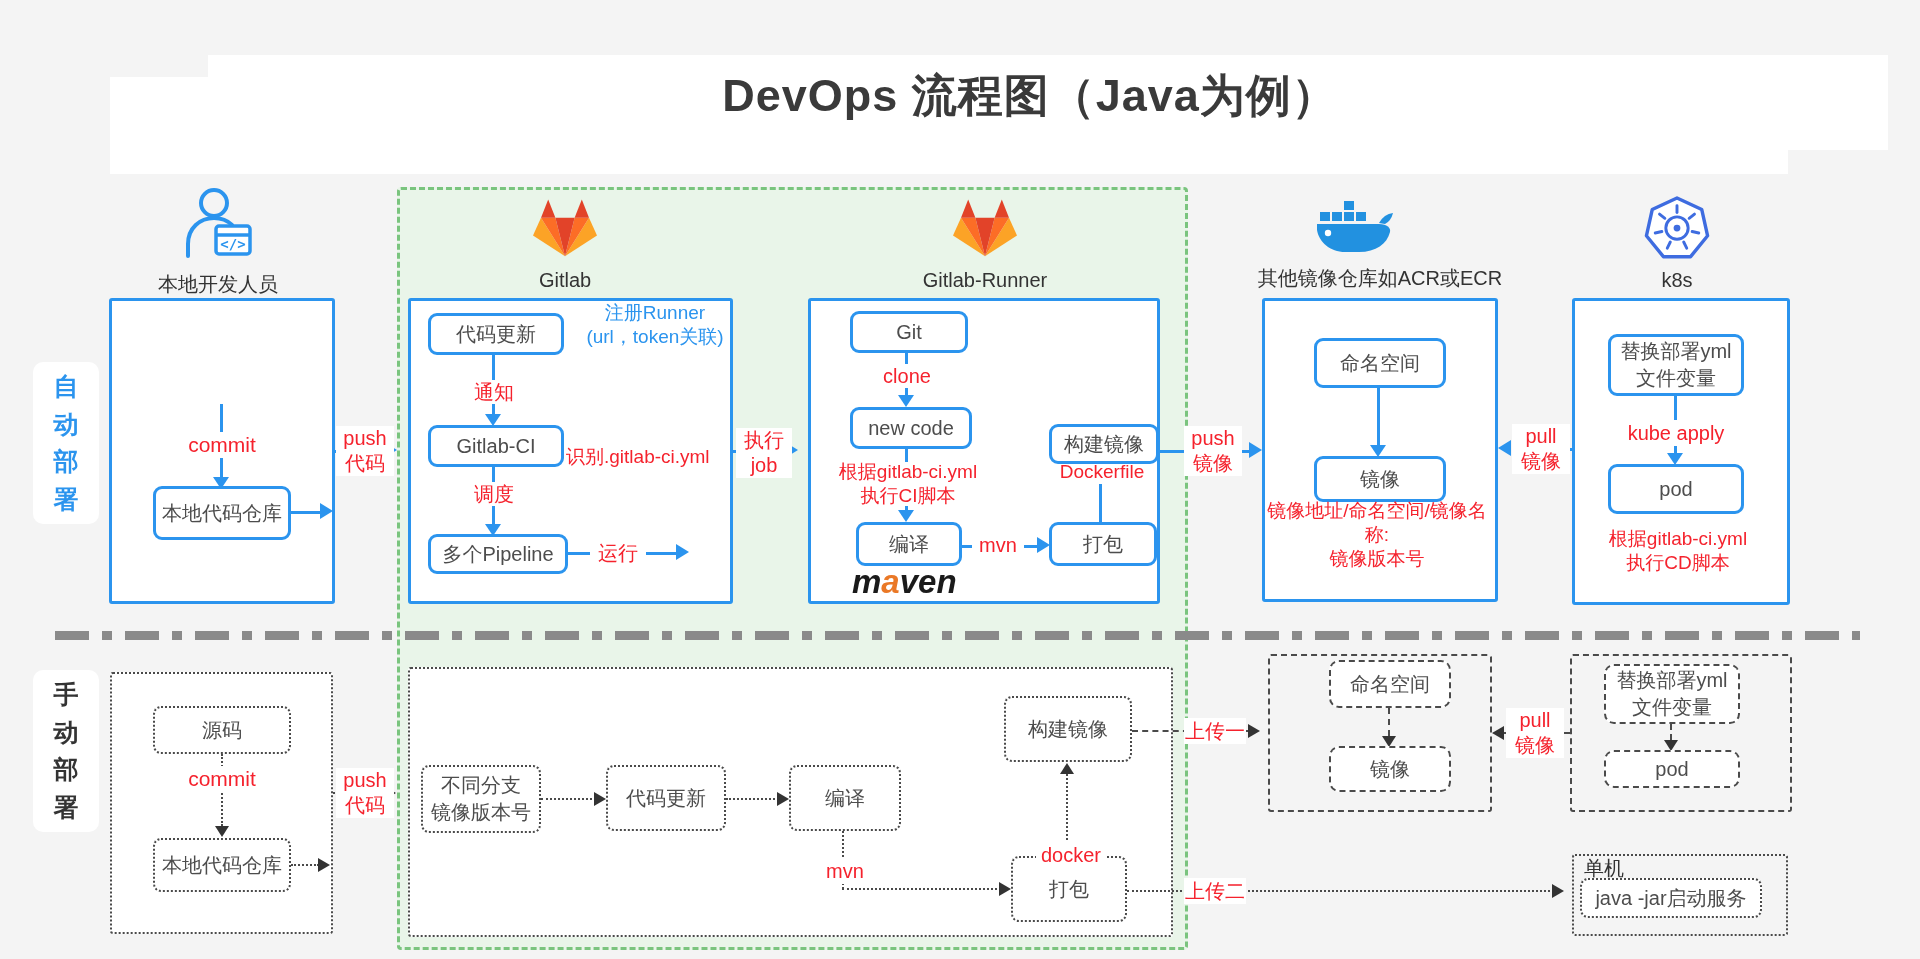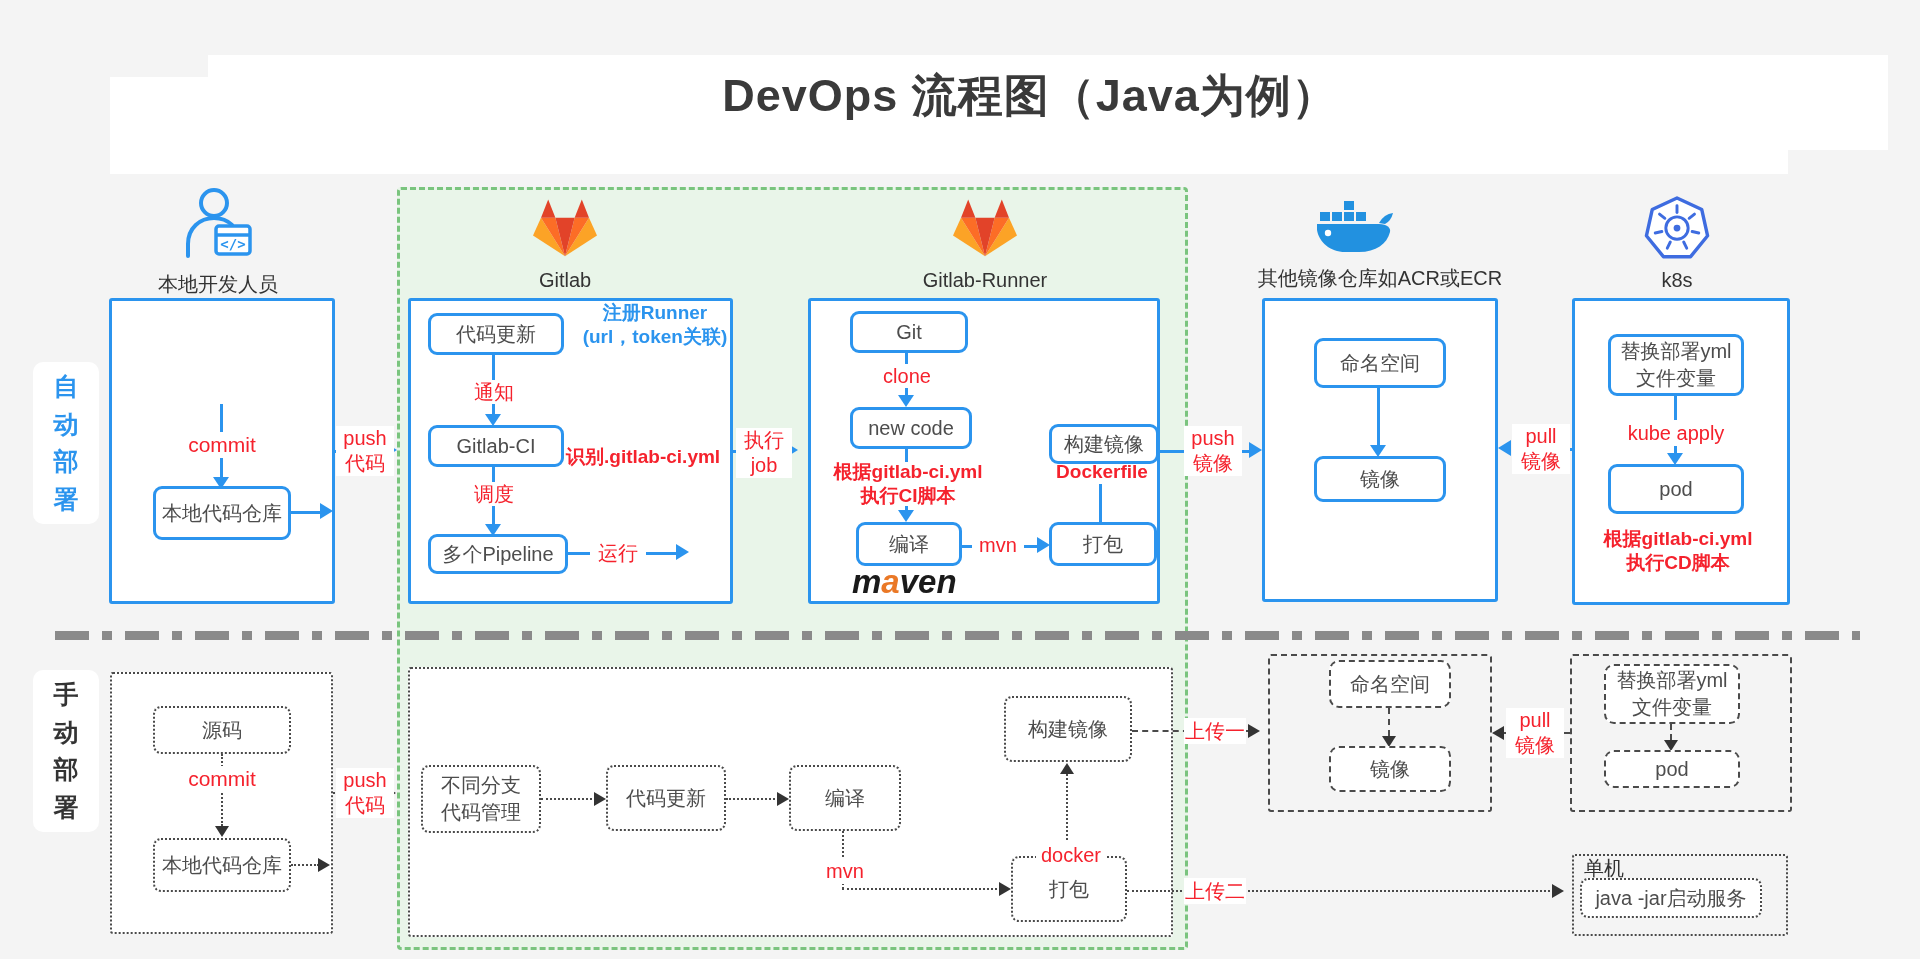--- a/index.html
+++ b/index.html
@@ -8,21 +8,21 @@
   .title{position:absolute;left:520px;top:44px;width:1020px;text-align:center;font-size:45px;font-weight:bold;color:#3a3a3a;letter-spacing:1px;}
   .sideLab{position:absolute;width:66px;background:#fff;border-radius:10px;display:flex;align-items:center;justify-content:center;text-align:center;white-space:pre-line;font-size:25px;font-weight:600;line-height:1.5;}
   .greenZone{position:absolute;left:397px;top:165px;width:785px;height:757px;background:#e9f5e9;border:3px dashed #7ac47e;border-radius:4px;}
   .divider{position:absolute;left:55px;top:609px;width:1805px;height:9px;background:repeating-linear-gradient(90deg,#8a8a8a 0 34px,transparent 34px 47px,#8a8a8a 47px 57px,transparent 57px 70px);}
   .contB{position:absolute;background:#fff;border:3px solid #2b94ee;border-radius:3px;}
   .bb{position:absolute;background:#fff;border:3px solid #2b94ee;border-radius:9px;display:flex;align-items:center;justify-content:center;text-align:center;color:#4d4d4d;font-size:20px;line-height:1.35;white-space:pre-line;}
   .lab{position:absolute;display:flex;align-items:center;justify-content:center;text-align:center;white-space:pre-line;font-size:20px;line-height:1.25;color:#333;}
   .red{color:#f5222d;}
   .blue{color:#2b94ee;}
   .wbg{background:#fff;}
-  .f19{font-size:19px;font-weight:bold;}
+  .f19{font-size:19px;}
   .f21{font-size:21px;}
   .left{justify-content:flex-start;text-align:left;}
   .hl{position:absolute;height:3px;background:#2b94ee;}
   .vl{position:absolute;width:3px;background:#2b94ee;}
   .ah-r{position:absolute;width:0;height:0;border-top:8px solid transparent;border-bottom:8px solid transparent;border-left:13px solid #2b94ee;}
   .ah-l{position:absolute;width:0;height:0;border-top:8px solid transparent;border-bottom:8px solid transparent;border-right:13px solid #2b94ee;}
   .ah-d{position:absolute;width:0;height:0;border-left:8px solid transparent;border-right:8px solid transparent;border-top:12px solid #2b94ee;}
   .ah-u{position:absolute;width:0;height:0;border-left:8px solid transparent;border-right:8px solid transparent;border-bottom:12px solid #2b94ee;}
   .dh{position:absolute;height:0;border-top:2px dotted #4a4a4a;}
   .dv{position:absolute;width:0;border-left:2px dotted #4a4a4a;}
@@ -181,20 +181,22 @@
   <div class="hl" style="left:1160px;top:428px;width:90px;"></div>
   <div class="ah-r" style="left:1249px;top:420px;"></div>
   <div class="lab red wbg" style="left:1184px;top:404px;width:58px;height:50px;">push
 镜像</div>
 
   <div class="contB" style="left:1262px;top:276px;width:230px;height:298px;"></div>
   <div class="bb" style="left:1314px;top:316px;width:126px;height:44px;">命名空间</div>
   <div class="vl" style="left:1377px;top:366px;height:58px;"></div>
   <div class="ah-d" style="left:1370px;top:423px;"></div>
   <div class="bb" style="left:1314px;top:434px;width:126px;height:40px;">镜像</div>
+  <div class="lab red f19" style="left:1264px;top:490px;width:226px;height:46px;">镜像地址/命名空间/镜像名称:
+镜像版本号</div>
 
   <div class="hl" style="left:1512px;top:426px;width:60px;"></div>
   <div class="ah-l" style="left:1498px;top:418px;"></div>
   <div class="lab red wbg" style="left:1512px;top:402px;width:58px;height:50px;">pull
 镜像</div>
 
   <div class="contB" style="left:1572px;top:276px;width:212px;height:301px;"></div>
   <div class="bb" style="left:1608px;top:312px;width:130px;height:56px;">替换部署yml
 文件变量</div>
   <div class="vl" style="left:1674px;top:374px;height:58px;"></div>
@@ -212,21 +214,21 @@
   <div class="dotbox" style="left:153px;top:816px;width:134px;height:50px;">本地代码仓库</div>
   <div class="dh" style="left:291px;top:842px;width:28px;"></div>
   <div class="bh-r" style="left:318px;top:836px;"></div>
   <div class="dh" style="left:333px;top:770px;width:52px;"></div>
   <div class="bh-r" style="left:384px;top:764px;"></div>
   <div class="lab red wbg" style="left:336px;top:746px;width:58px;height:50px;">push
 代码</div>
 
   <div class="dotcont" style="left:408px;top:645px;width:761px;height:266px;"></div>
   <div class="dotbox" style="left:421px;top:743px;width:116px;height:64px;">不同分支
-代码管理</div>
+镜像版本号</div>
   <div class="dh" style="left:541px;top:776px;width:55px;"></div>
   <div class="bh-r" style="left:594px;top:770px;"></div>
   <div class="dotbox" style="left:606px;top:743px;width:116px;height:62px;">代码更新</div>
   <div class="dh" style="left:726px;top:776px;width:53px;"></div>
   <div class="bh-r" style="left:777px;top:770px;"></div>
   <div class="dotbox" style="left:789px;top:743px;width:108px;height:62px;">编译</div>
   <div class="dv" style="left:842px;top:809px;height:58px;"></div>
   <div class="dh" style="left:842px;top:866px;width:159px;"></div>
   <div class="bh-r" style="left:999px;top:860px;"></div>
   <div class="lab red wbg" style="left:818px;top:836px;width:54px;height:26px;">mvn</div>

